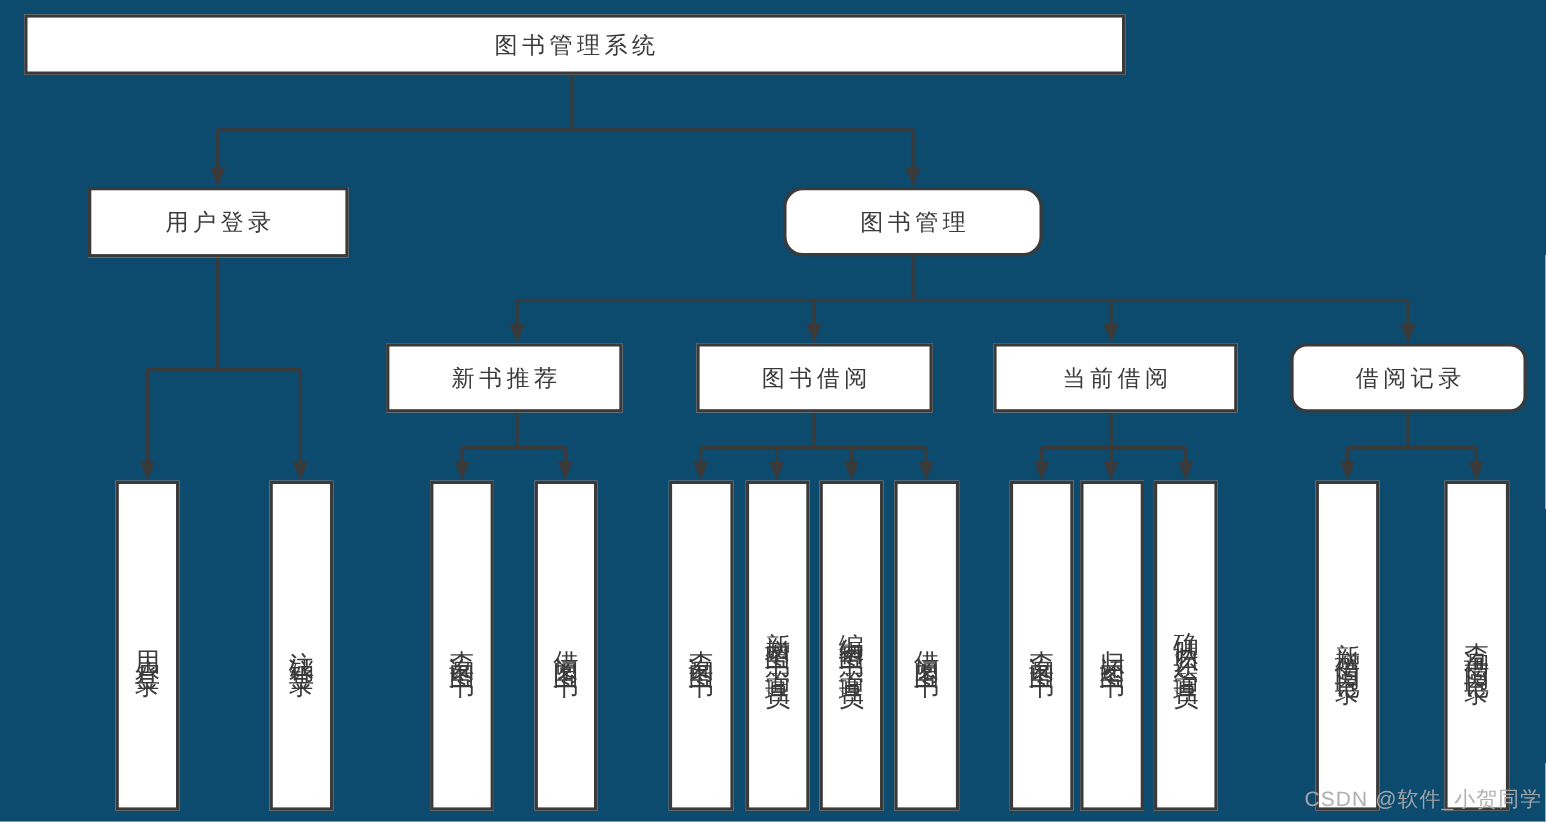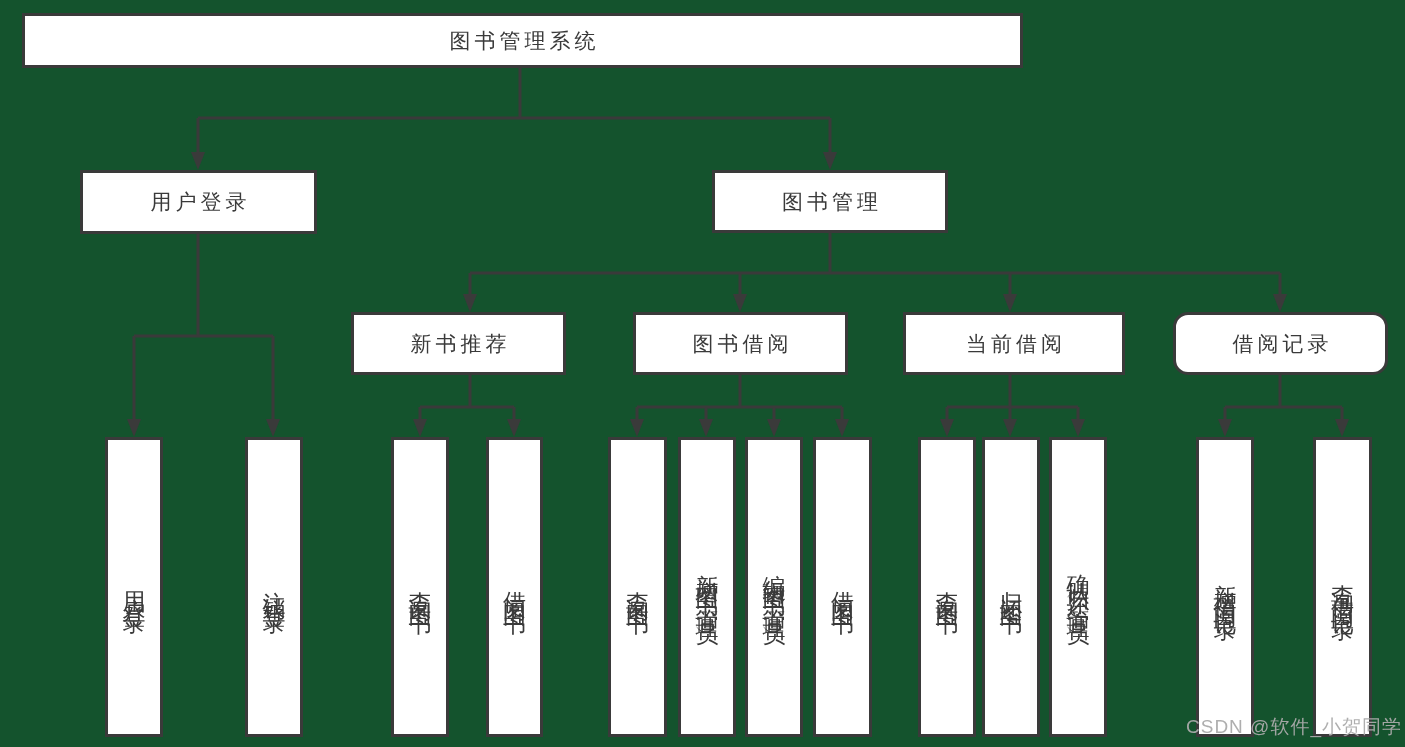--- a/index.html
+++ b/index.html
@@ -1,20 +1,20 @@
 <!DOCTYPE html>
 <html><head>
 <meta charset="utf-8">
 <style>
   html, body { margin: 0; padding: 0; background: #ffffff; }
   #canvas {
     position: relative;
     width: 1405px;
     height: 747px;
-    background: #14532d;
+    background: #0c4a6e;
     font-family: "Liberation Sans", sans-serif;
     overflow: hidden;
   }
   #connectors {
     position: absolute;
     left: 0; top: 0;
     width: 1405px; height: 747px;
     z-index: 1;
   }
   .box {
@@ -46,21 +46,21 @@
   .vbox span {
     writing-mode: vertical-rl;
     text-orientation: mixed;
     font-size: 23px;
     letter-spacing: 7px;
     line-height: 1;
   }
   
   .n-root  { left: 22px;   top: 13px;  width: 1001px; height: 55px; }
   .n-l2a   { left: 80px;   top: 170px; width: 237px;  height: 64px; }
-  .n-l2b   { left: 712px;  top: 170px; width: 236px;  height: 63px; }
+  .n-l2b   { left: 712px;  top: 170px; width: 236px;  height: 63px; border-radius: 18px; }
   .n-l3a   { left: 351px;  top: 312px; width: 215px;  height: 63px; }
   .n-l3b   { left: 633px;  top: 312px; width: 215px;  height: 63px; }
   .n-l3c   { left: 903px;  top: 312px; width: 222px;  height: 63px; }
   .n-l3d   { left: 1173px; top: 312px; width: 215px;  height: 63px; border-radius: 15px; }
   .leaf    { top: 437px; height: 300px; }
   .f0  { left: 105px;  width: 58px; }
   .f1  { left: 245px;  width: 58px; }
   .f2  { left: 391px;  width: 58px; }
   .f3  { left: 486px;  width: 57px; }
   .f4  { left: 608px;  width: 59px; }

